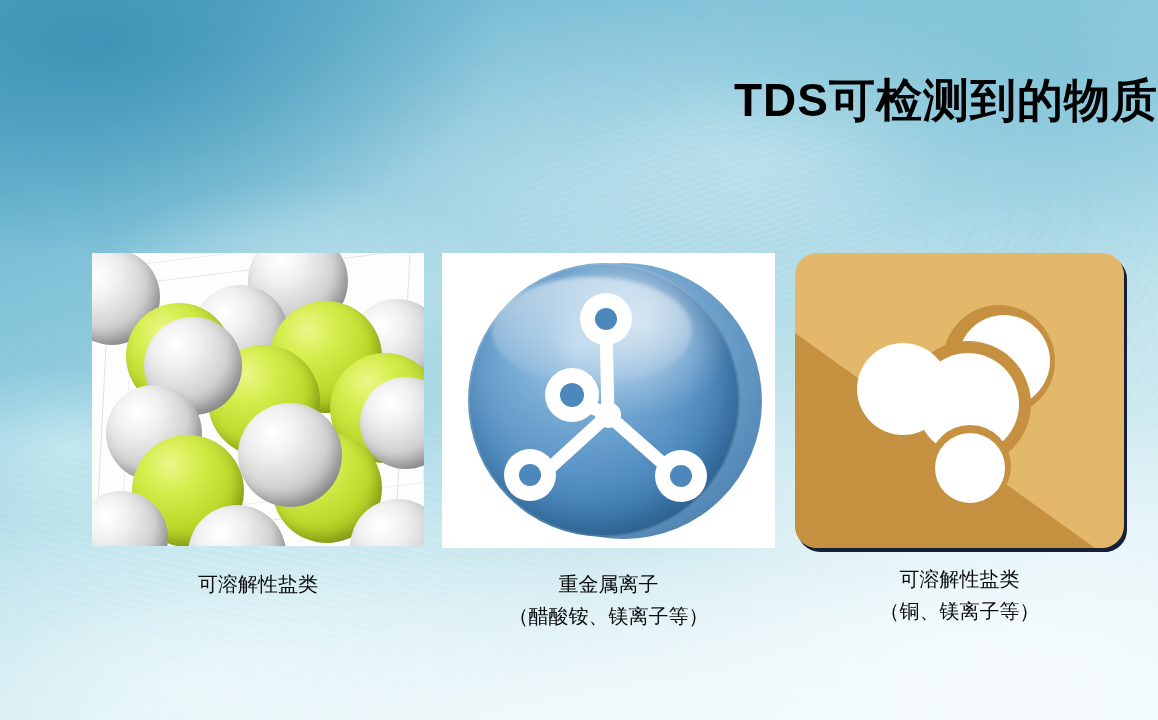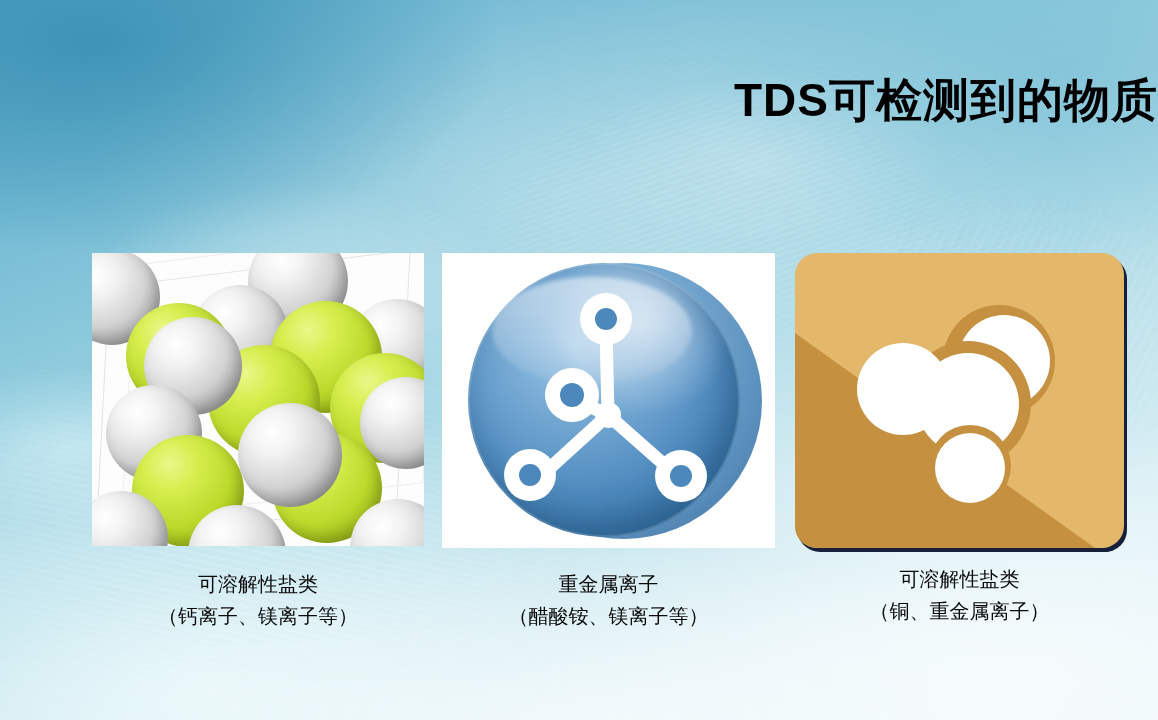--- a/index.html
+++ b/index.html
@@ -336,26 +336,25 @@
 
         <div class="blob-ring" style="left:134px; top:172px; width:82px;  height:82px;"></div>
         <div class="blob" style="left:140px; top:180px; width:70px;  height:70px;"></div>
       </div>
     </div>
 
   </div>
 
   <div class="caption" id="caption-1">
     <div class="cap-title">可溶解性盐类</div>
-    <div class="cap-sub">（钙离子、镁离子等）</div>
   </div>
 
   <div class="caption" id="caption-2">
     <div class="cap-title">重金属离子</div>
     <div class="cap-sub">（醋酸铵、镁离子等）</div>
   </div>
 
   <div class="caption" id="caption-3">
     <div class="cap-title">可溶解性盐类</div>
-    <div class="cap-sub">（铜、重金属离子）</div>
+    <div class="cap-sub">（铜、镁离子等）</div>
   </div>
 
 </div>
 
 </body></html>

